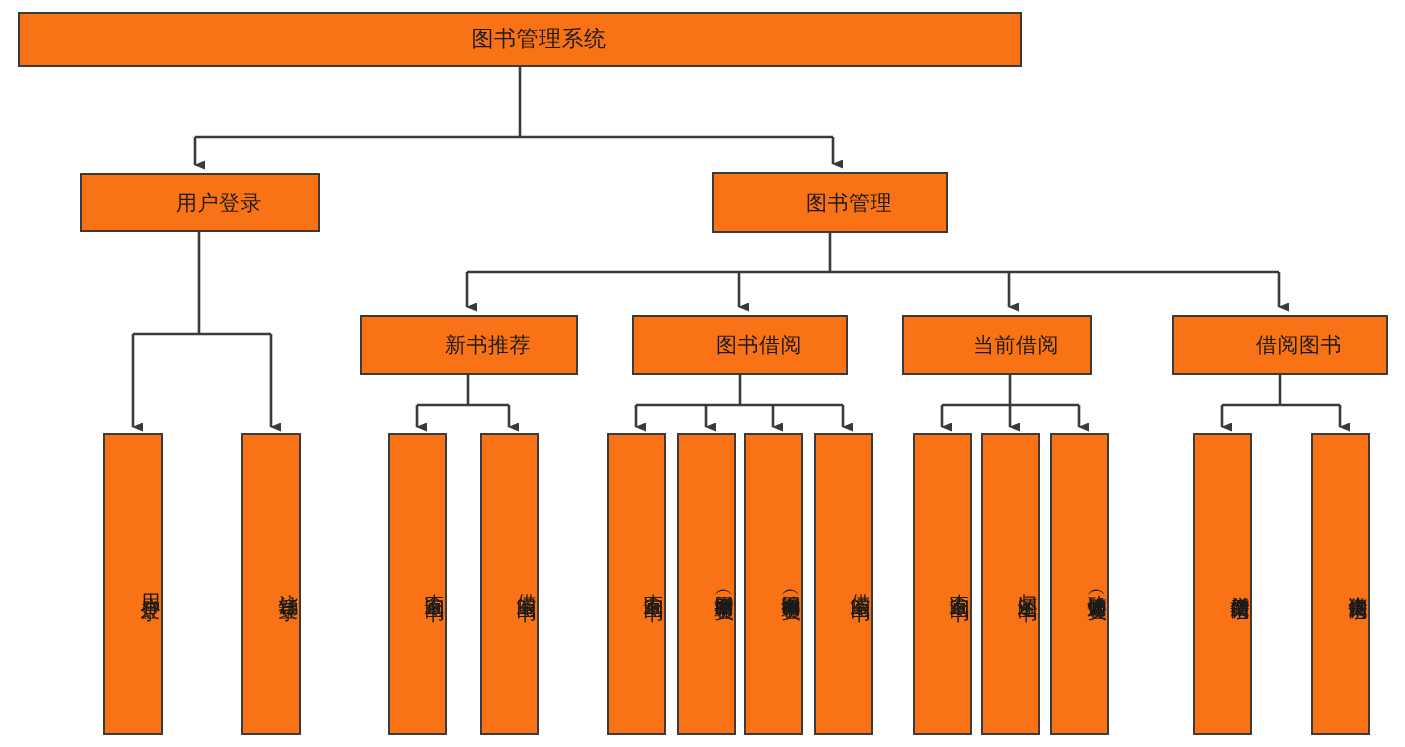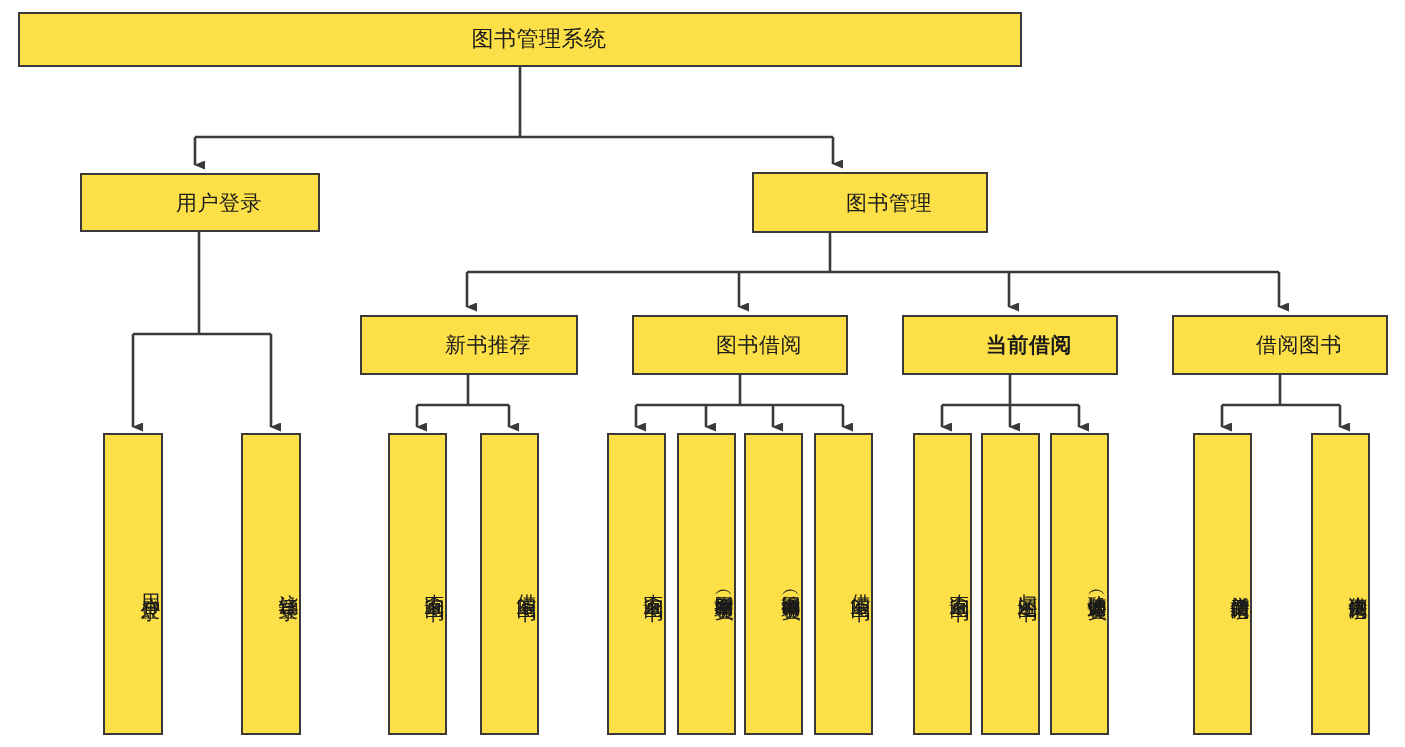--- a/index.html
+++ b/index.html
@@ -21,21 +21,21 @@
     position: absolute;
     left: 0;
     top: 0;
     width: 1405px;
     height: 747px;
     pointer-events: none;
   }
   .node {
     position: absolute;
     box-sizing: border-box;
-    background: #fde047;
+    background: #f97316;
     border: 2px solid #3a3a3a;
     display: flex;
     align-items: center;
     justify-content: center;
     color: #1a1a1a;
     padding-left: 38px;
   }
   .node.horiz {
     font-size: 21px;
     letter-spacing: 0.5px;
@@ -126,31 +126,31 @@
     </g>
   </svg>
 
   <div class="node horiz root" style="left:18px; top:12px; width:1004px; height:55px;">
     <span>图书管理系统</span>
   </div>
 
   <div class="node horiz" style="left:80px; top:173px; width:240px; height:59px;">
     <span>用户登录</span>
   </div>
-  <div class="node horiz" style="left:712px; top:172px; width:236px; height:61px;margin-left:40px;">
+  <div class="node horiz" style="left:712px; top:172px; width:236px; height:61px;">
     <span>图书管理</span>
   </div>
 
   <div class="node horiz" style="left:360px; top:315px; width:218px; height:60px;">
     <span>新书推荐</span>
   </div>
   <div class="node horiz" style="left:632px; top:315px; width:216px; height:60px;">
     <span>图书借阅</span>
   </div>
-  <div class="node horiz" style="left:902px; top:315px; width:216px; height:60px;font-weight:bold;">
+  <div class="node horiz" style="left:902px; top:315px; width:190px; height:60px;">
     <span>当前借阅</span>
   </div>
   <div class="node horiz" style="left:1172px; top:315px; width:216px; height:60px;">
     <span>借阅图书</span>
   </div>
 
   <div class="node vert" style="left:103px; top:433px; width:60px; height:302px;">
     <span class="vlabel">用户登录</span>
   </div>
   <div class="node vert" style="left:241px; top:433px; width:60px; height:302px;">

